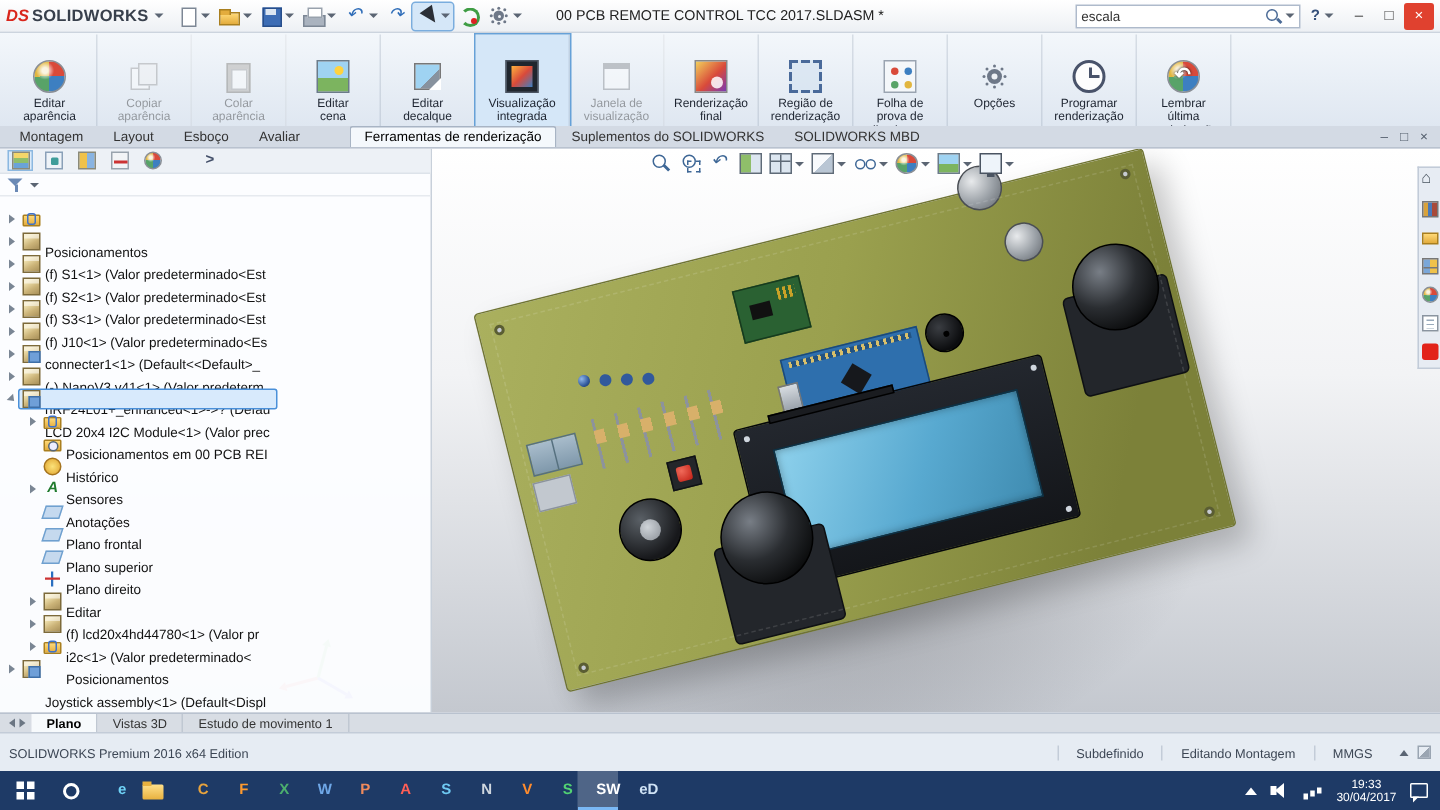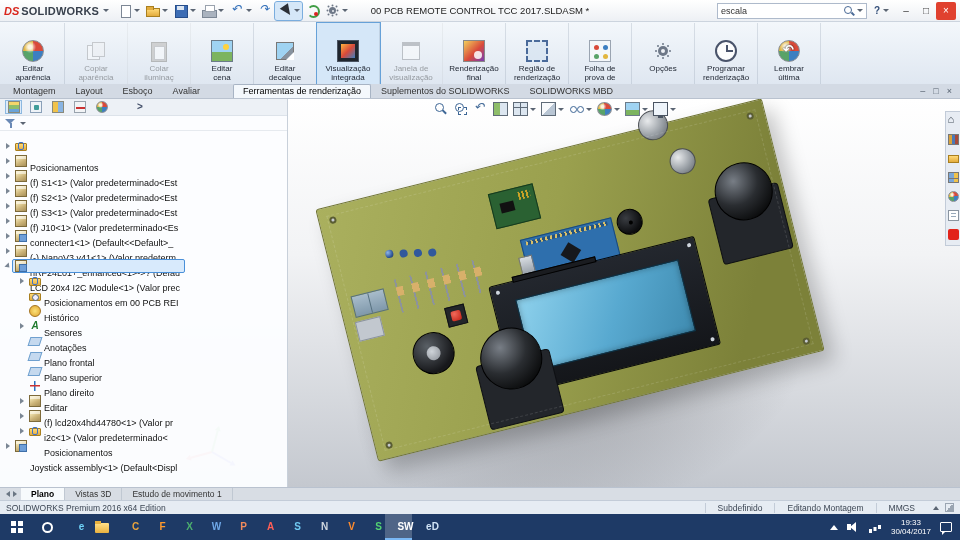--- a/index.html
+++ b/index.html
@@ -222,21 +222,21 @@
 
 .bottombar { height:13px; background:#d8dde4; border-top:1px solid #b9c2cf; display:flex; align-items:stretch; padding-left:2px; z-index:20; }
 .tabnav { display:flex; align-items:center; gap:3px; padding:0 4px; }
 .tabnav i { display:block; width:0; height:0; border-top:3px solid transparent; border-bottom:3px solid transparent; }
 .nav-left { border-right:4px solid #6b7683; }
 .nav-right { border-left:4px solid #6b7683; }
 .btab { padding:0 10px; font-size:8.5px; display:flex; align-items:center; color:#333; border-right:1px solid #c0c8d2; }
 .btab.active { background:#f7fafc; font-weight:bold; color:#000; }
 
 
-.statusbar { height:14px; background:#e6ecf3; border-top:1px solid #c3ccd8; display:flex; align-items:center; padding:0 6px; font-size:8.5px; color:#3c4654; z-index:20; }
+.statusbar { height:26px; background:#e6ecf3; border-top:1px solid #c3ccd8; display:flex; align-items:center; padding:0 6px; font-size:8.5px; color:#3c4654; z-index:20; }
 .status-right { margin-left:auto; display:flex; align-items:center; }
 .sitem { padding:0 12px; border-left:1px solid #c3ccd8; white-space:nowrap; }
 .scaret { width:0; height:0; border-left:3px solid transparent; border-right:3px solid transparent; border-bottom:4px solid #5b6573; margin:0 6px; }
 .grip { width:9px; height:9px; border:1px solid #9aa5b2; background:linear-gradient(135deg,transparent 50%,#9aa5b2 50%); }
 
 
 .taskbar { height:26px; background:var(--taskbar,#1e3a66); display:flex; align-items:stretch; z-index:40; }
 .start { width:34px; display:flex; align-items:center; justify-content:center; }
 .winlogo { position:relative; width:12px; height:12px; }
 .winlogo::before { content:""; position:absolute; left:0; top:0; width:5px; height:5px; background:#fff; box-shadow:7px 0 0 #fff, 0 7px 0 #fff, 7px 7px 0 #fff; }
@@ -348,21 +348,21 @@
 
       <div class="rbtn disabled" data-name="copiar-aparencia-button">
         <span class="ric ic icon-r-copy" data-name="ribbon-button-icon"></span>
         <span class="rlabel" data-name="ribbon-button-label">Copiar
 aparência</span>
       </div>
 
       <div class="rbtn disabled" data-name="colar-aparencia-button">
         <span class="ric ic icon-r-paste" data-name="ribbon-button-icon"></span>
         <span class="rlabel" data-name="ribbon-button-label">Colar
-iluminaç</span>
+aparência</span>
       </div>
 
       <div class="rbtn" data-name="editar-cena-button">
         <span class="ric ic icon-r-scene" data-name="ribbon-button-icon"></span>
         <span class="rlabel" data-name="ribbon-button-label">Editar
 cena</span>
       </div>
 
       <div class="rbtn" data-name="editar-decalque-button">
         <span class="ric ic icon-r-decal" data-name="ribbon-button-icon"></span>

